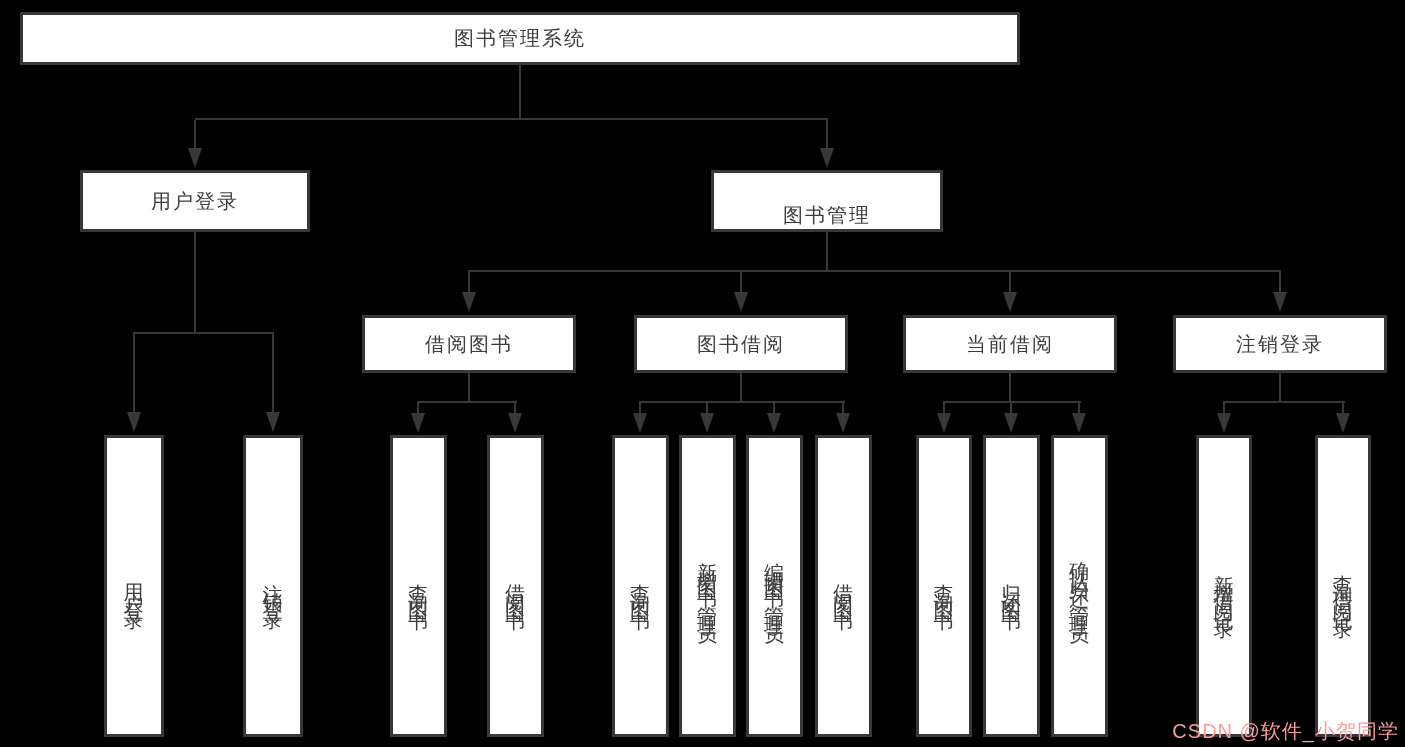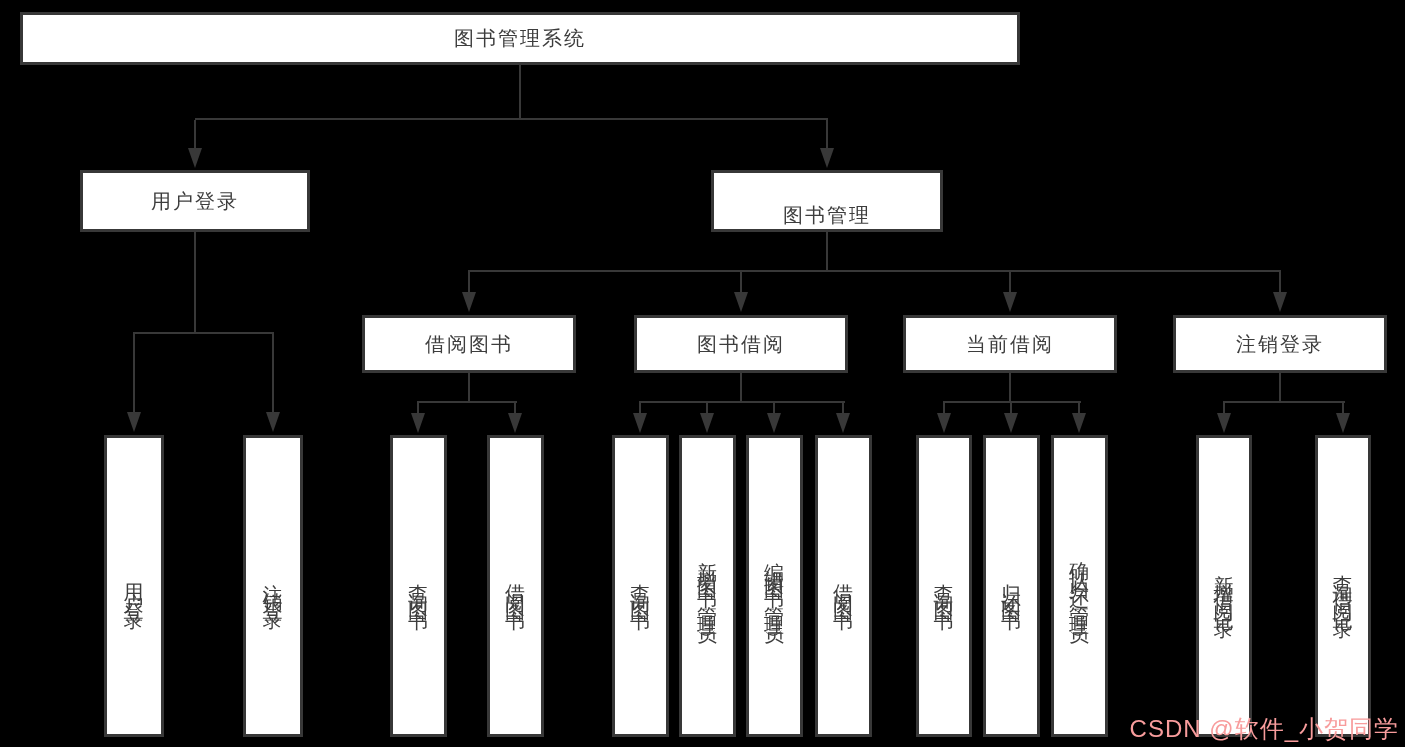--- a/index.html
+++ b/index.html
@@ -59,21 +59,21 @@
     width: 0;
     height: 0;
     border-left: 7px solid transparent;
     border-right: 7px solid transparent;
     border-top: 20px solid #383838;
   }
   .watermark {
     position: absolute;
     right: 6px;
     bottom: 2px;
-    font-size: 24px;
+    font-size: 20px;
     color: #f89c9c;
     letter-spacing: 1px;
     z-index: 5;
     white-space: nowrap;
   }
 </style>
 </head>
 <body>
 
 <div id="canvas">

